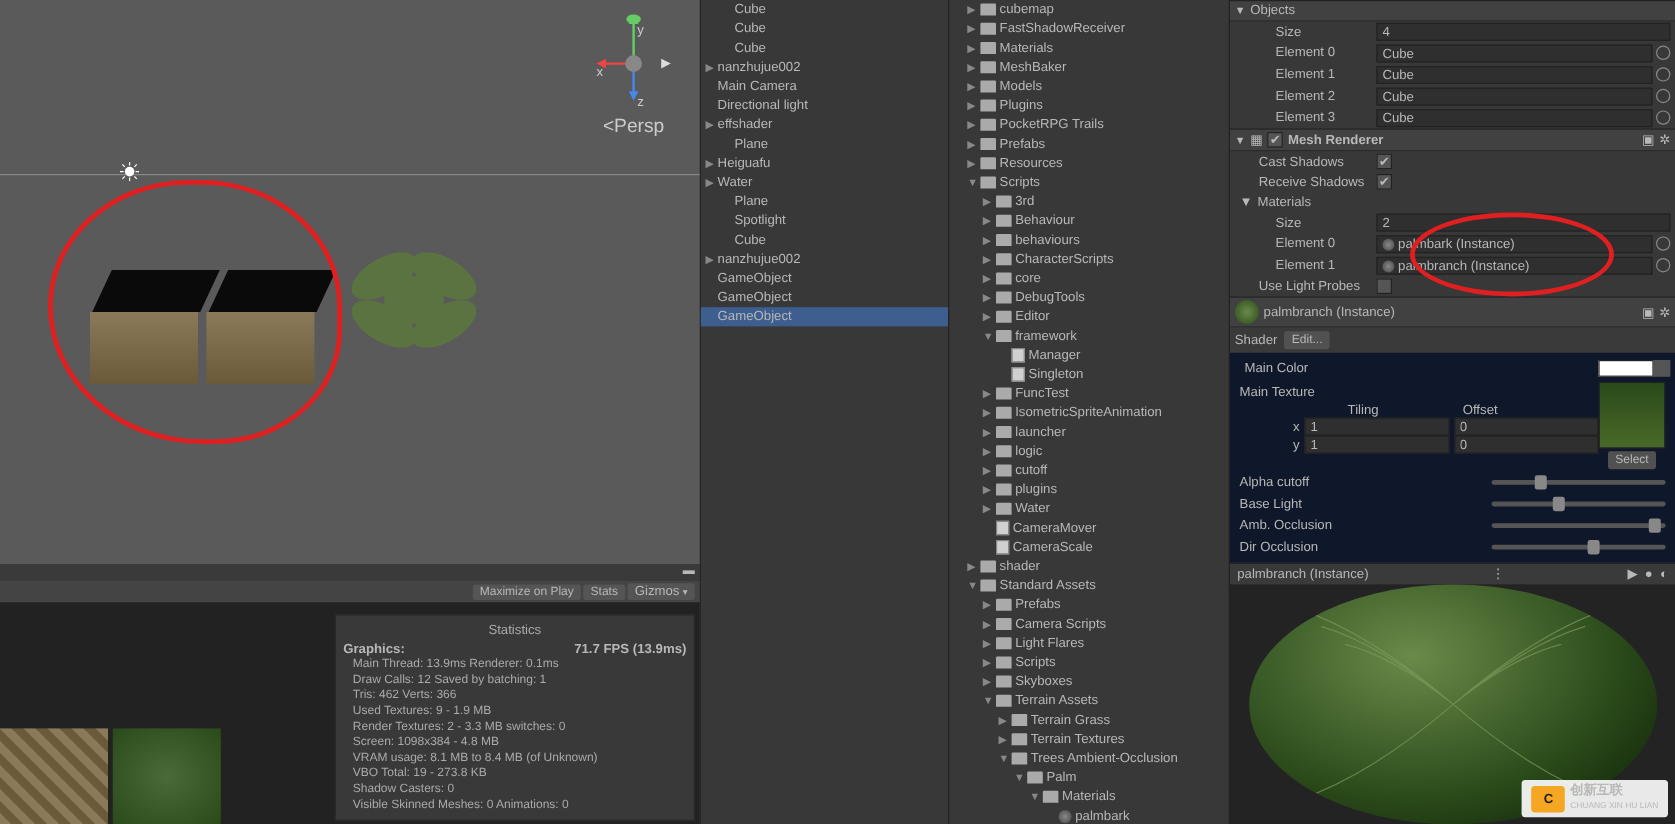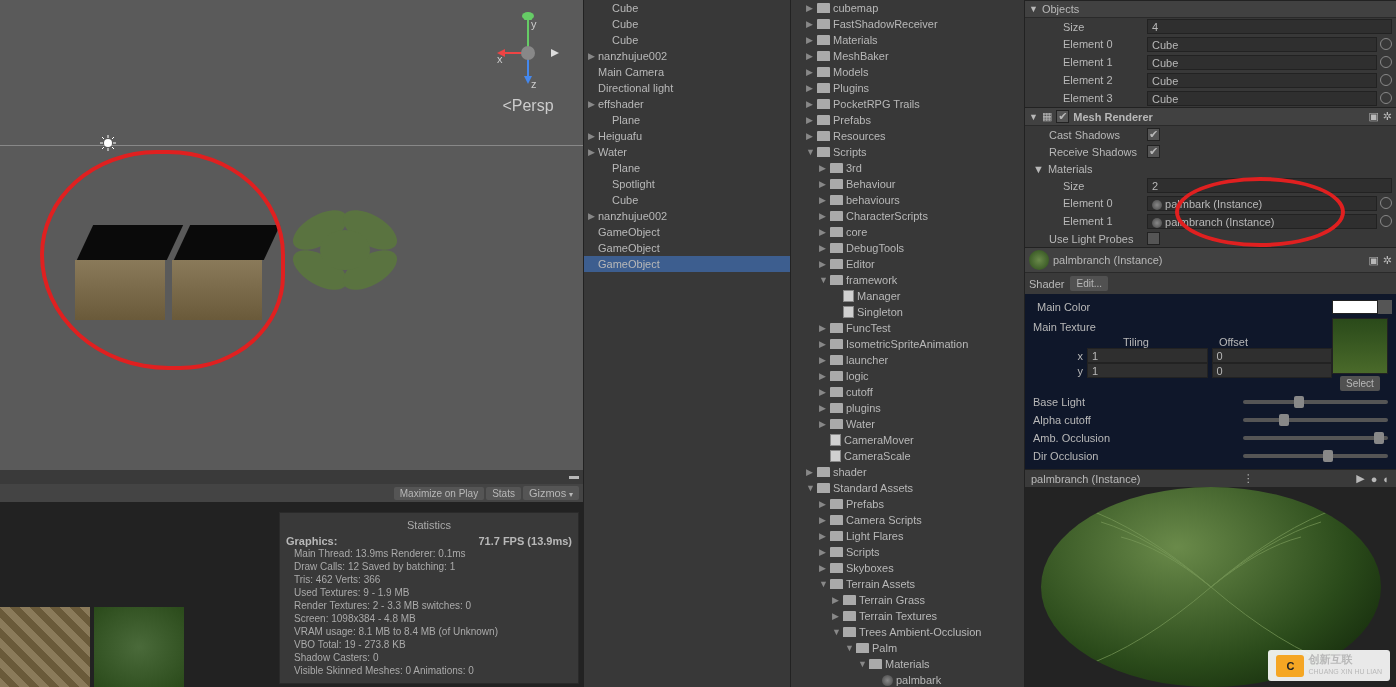--- a/index.html
+++ b/index.html
@@ -583,29 +583,29 @@
             <input class="prop-field" style="width: 100px;" value="1">
             <input class="prop-field" style="width: 100px;" value="0">
           </div>
       </div>
       <div class="col" style="align-items:center;gap:2px">
         <div class="tex-slot"></div>
         <div class="edit-btn" style="font-size:10px">Select</div>
       </div>
     </div>
     <div class="slider-row">
+        <span class="slider-label">Alpha cutoff</span>
+        <div class="slider-track">
+          <div class="slider-thumb" style="left:25%"></div>
+        </div>
+      </div>
+    <div class="slider-row">
         <span class="slider-label">Base Light</span>
         <div class="slider-track">
           <div class="slider-thumb" style="left:35%"></div>
-        </div>
-      </div>
-    <div class="slider-row">
-        <span class="slider-label">Alpha cutoff</span>
-        <div class="slider-track">
-          <div class="slider-thumb" style="left:25%"></div>
         </div>
       </div>
     <div class="slider-row">
         <span class="slider-label">Amb. Occlusion</span>
         <div class="slider-track">
           <div class="slider-thumb" style="left:90%"></div>
         </div>
       </div>
     <div class="slider-row">
         <span class="slider-label">Dir Occlusion</span>

